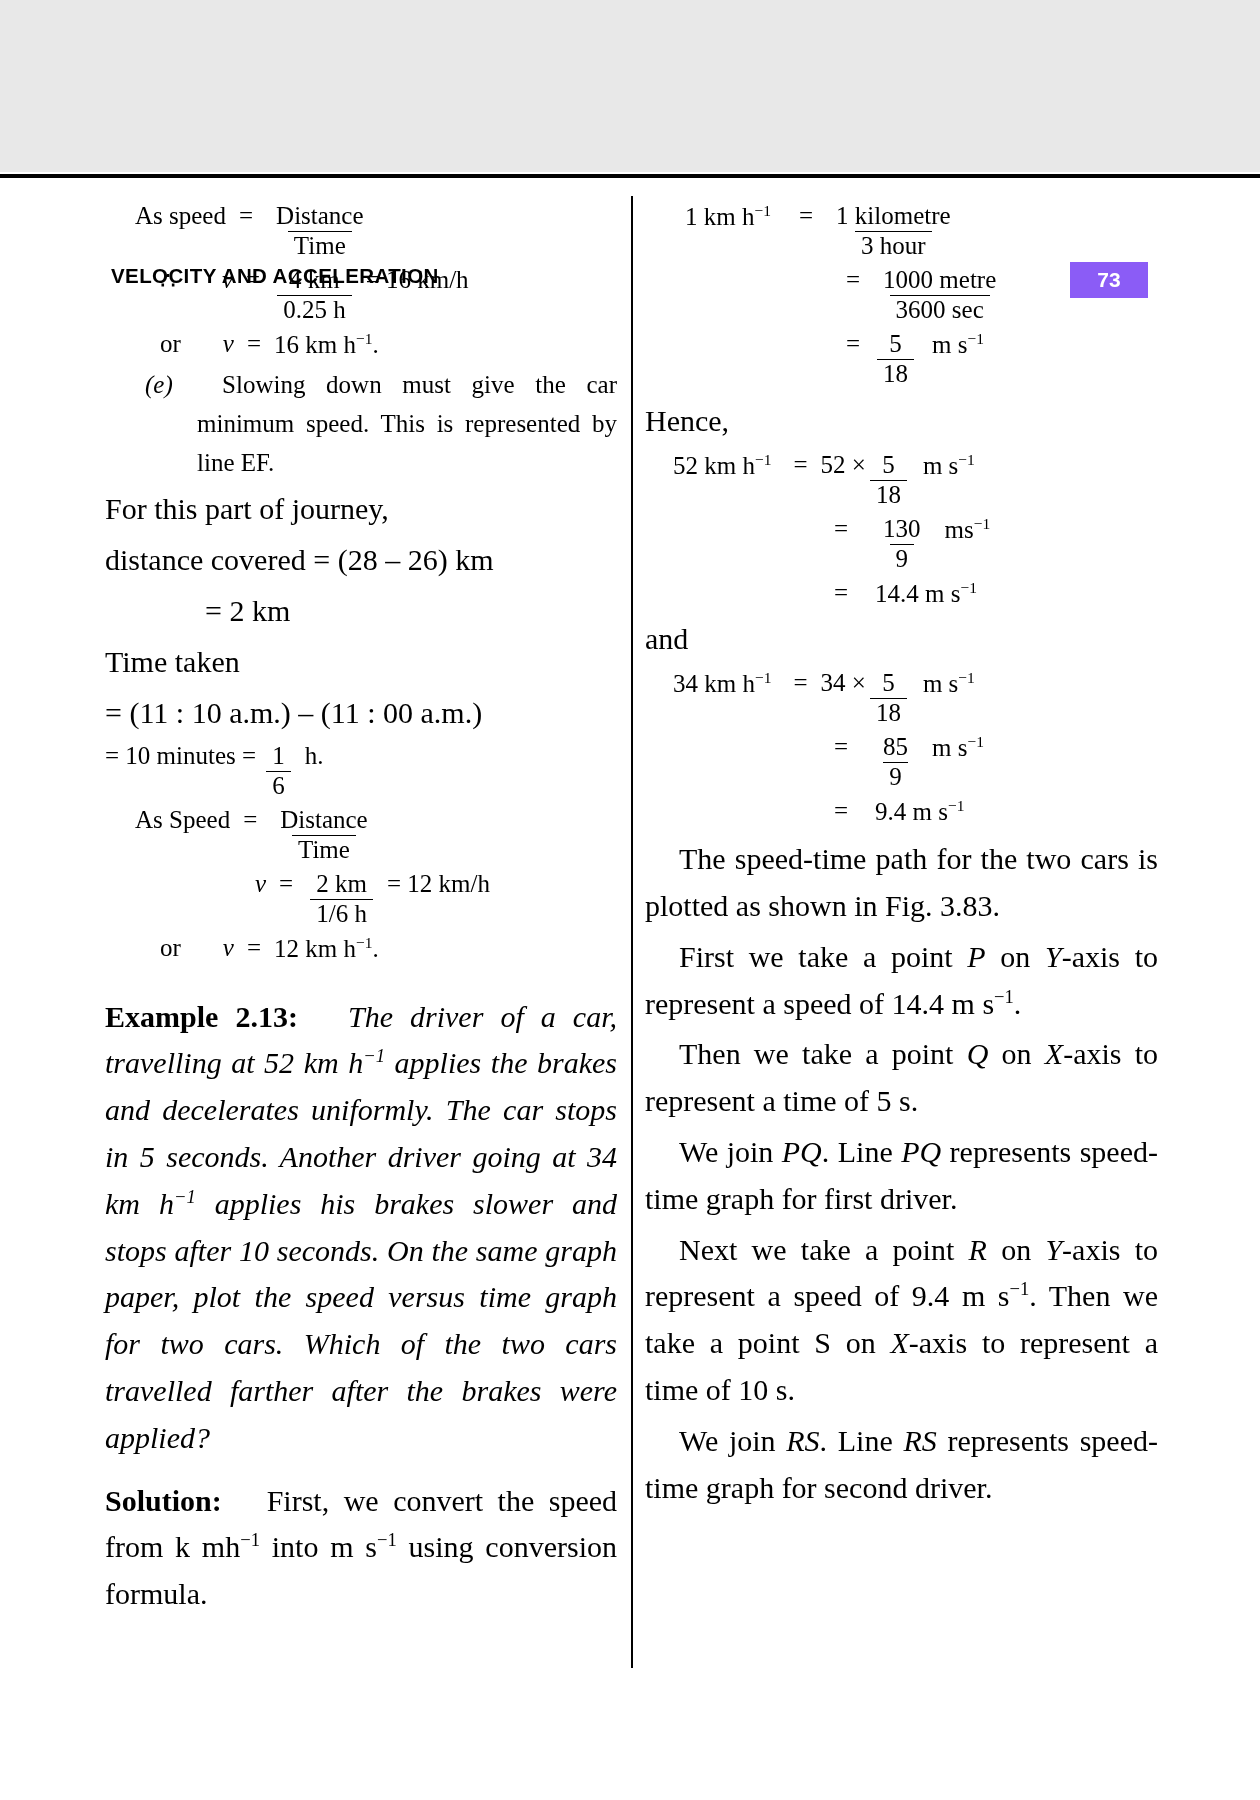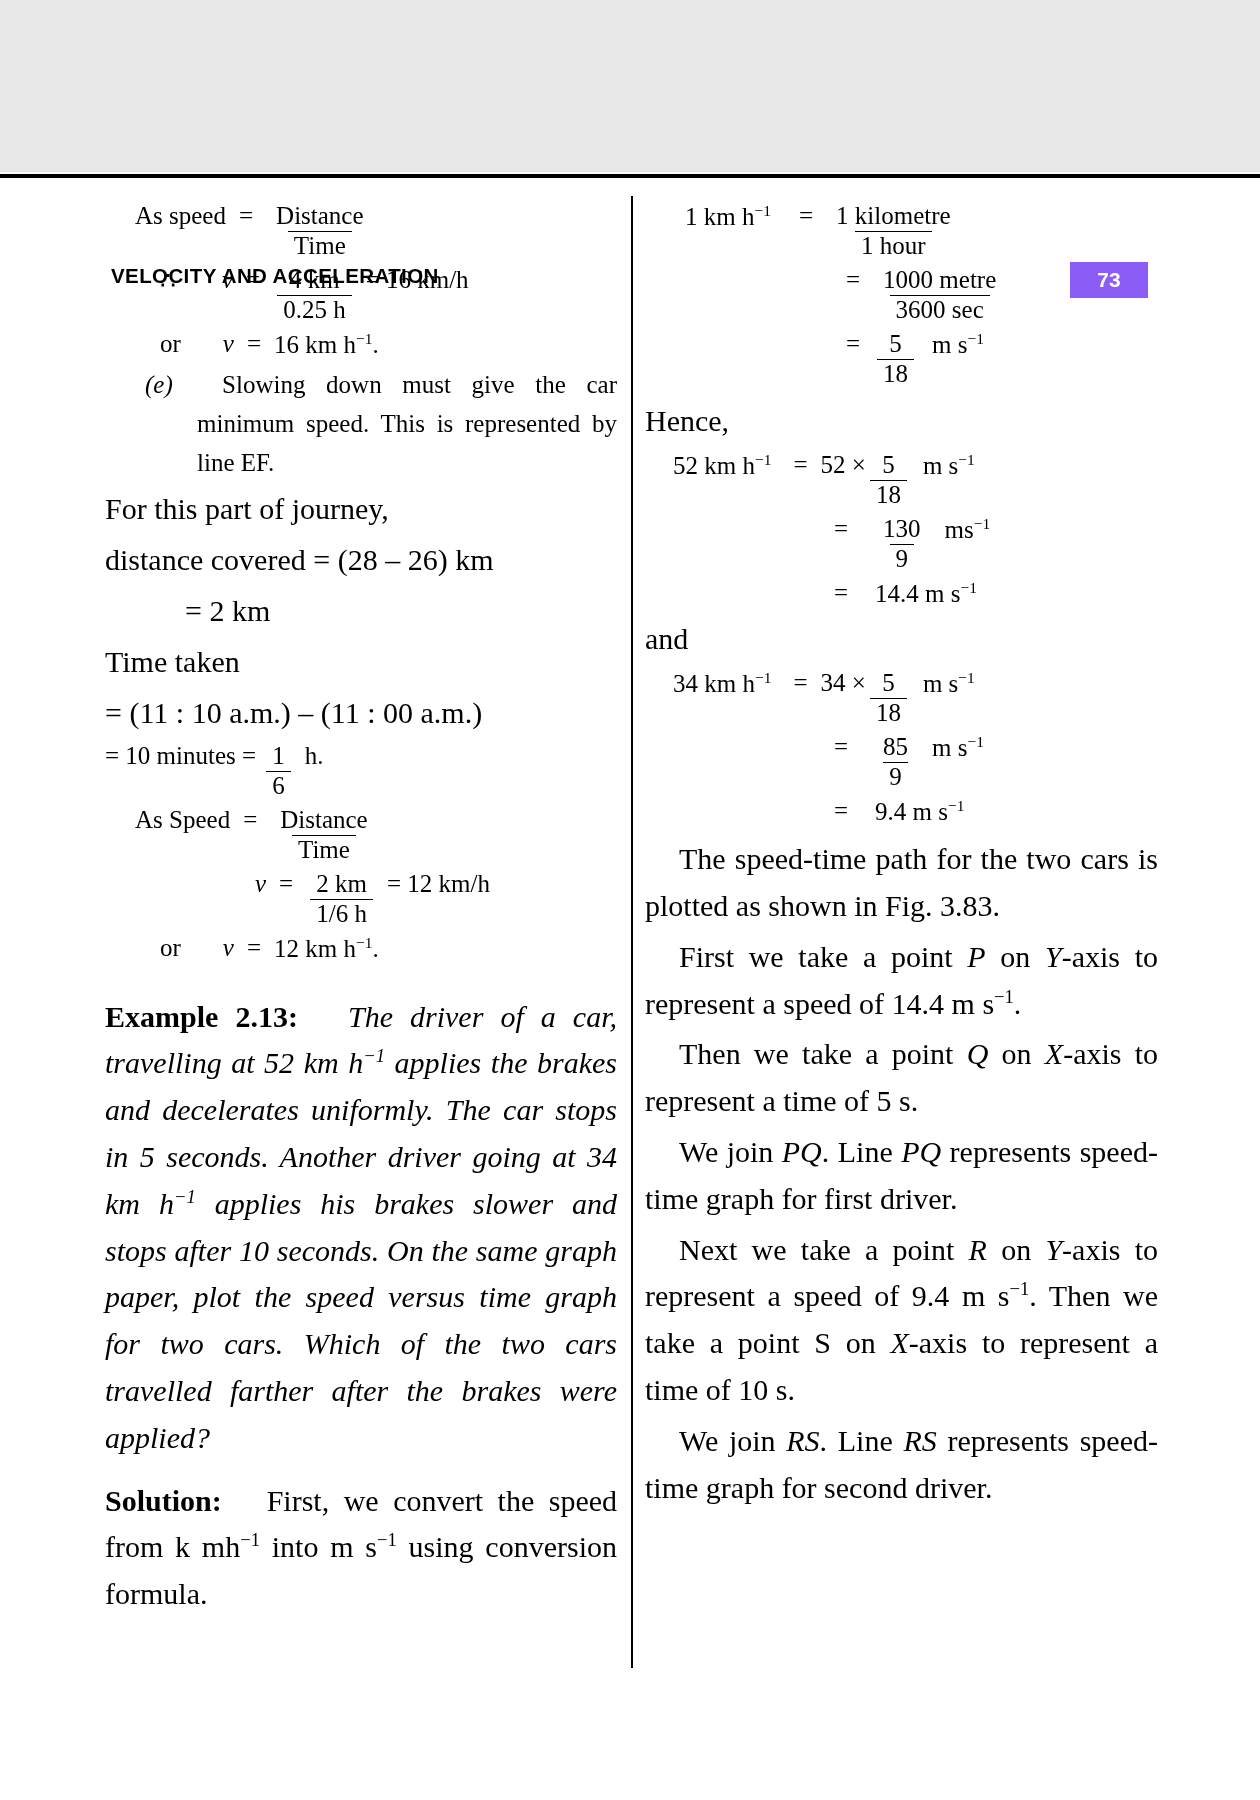--- a/index.html
+++ b/index.html
@@ -99,21 +99,21 @@
     display: inline-flex;
     flex-direction: column;
     align-items: center;
     vertical-align: middle;
     margin: 0 4px;
   }
   .frac .num { padding: 0 6px 1px 6px; }
   .frac .den { padding: 0 6px 0 6px; border-top: 1.6px solid #000; }
   sup.ex { font-size: 0.62em; vertical-align: super; }
   .sp { display: inline-block; width: 8px; }
-  .mleft-180 { margin-left: 80px; }
+  .mleft-180 { margin-left: 100px; }
   .nowrap { white-space: nowrap; }
   .list-item {
     font-size: 25px;
     line-height: 1.56;
     padding-left: 62px;
     text-indent: -32px;
     text-align: justify;
     margin: 4px 0;
   }
 </style>
@@ -229,21 +229,21 @@
 
   </div>
 
   <div class="col col-right">
 
     <div class="mrow" style="margin-left:40px;">
       <span class="lhs nowrap"><span>1 km h</span><sup class="ex">−1</sup></span>
       <span class="eq" style="padding-left:28px">=</span>
       <span class="frac">
         <span class="num">1 kilometre</span>
-        <span class="den">1 hour</span>
+        <span class="den">3 hour</span>
       </span>
     </div>
 
     <div class="mrow" style="margin-left:40px;">
       <span style="display:inline-block;width:148px"></span>
       <span class="eq">=</span>
       <span class="frac">
         <span class="num">1000 metre</span>
         <span class="den">3600 sec</span>
       </span>

